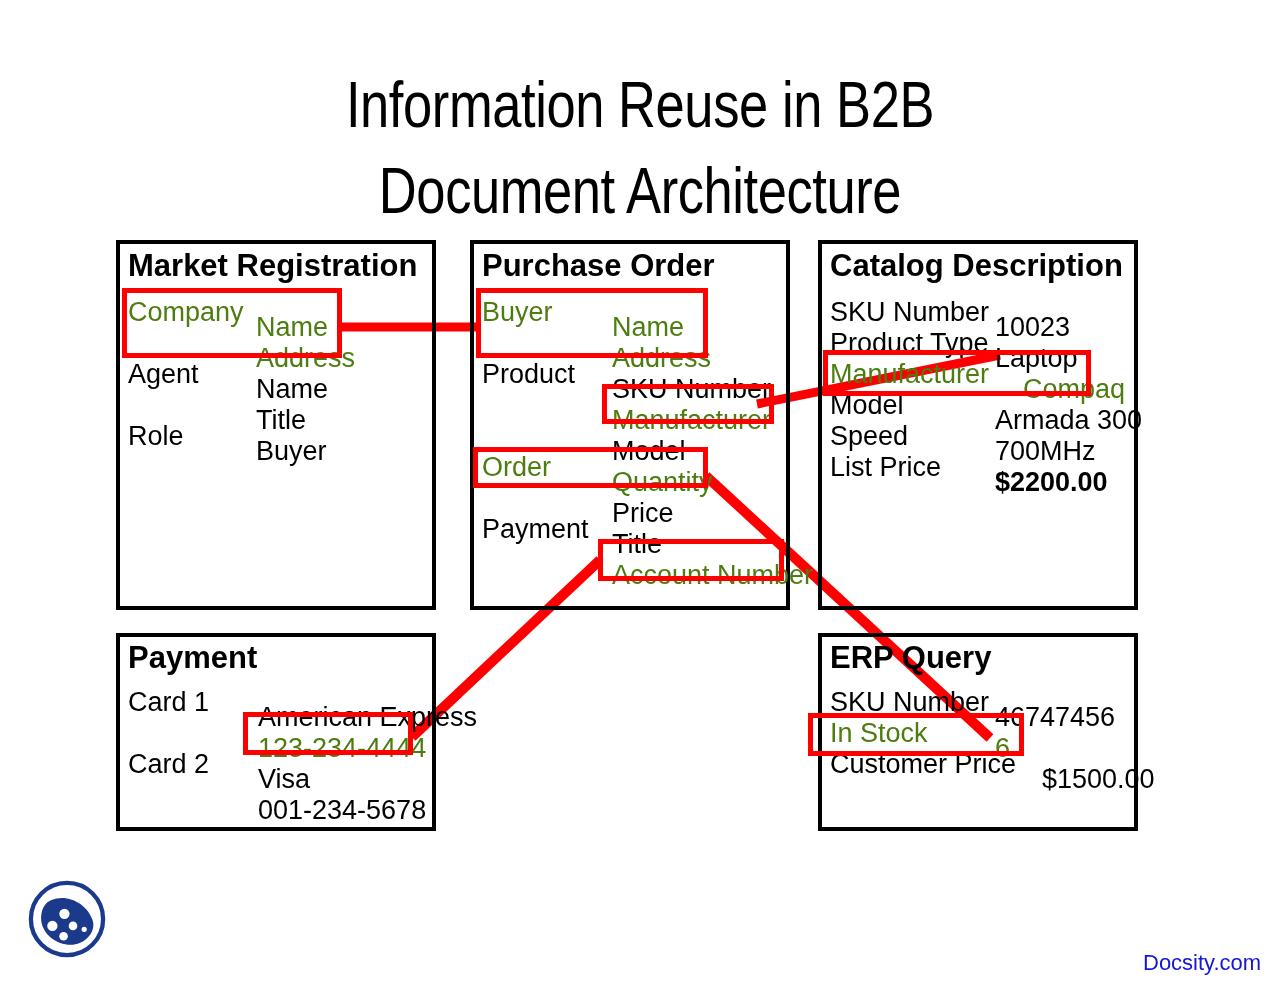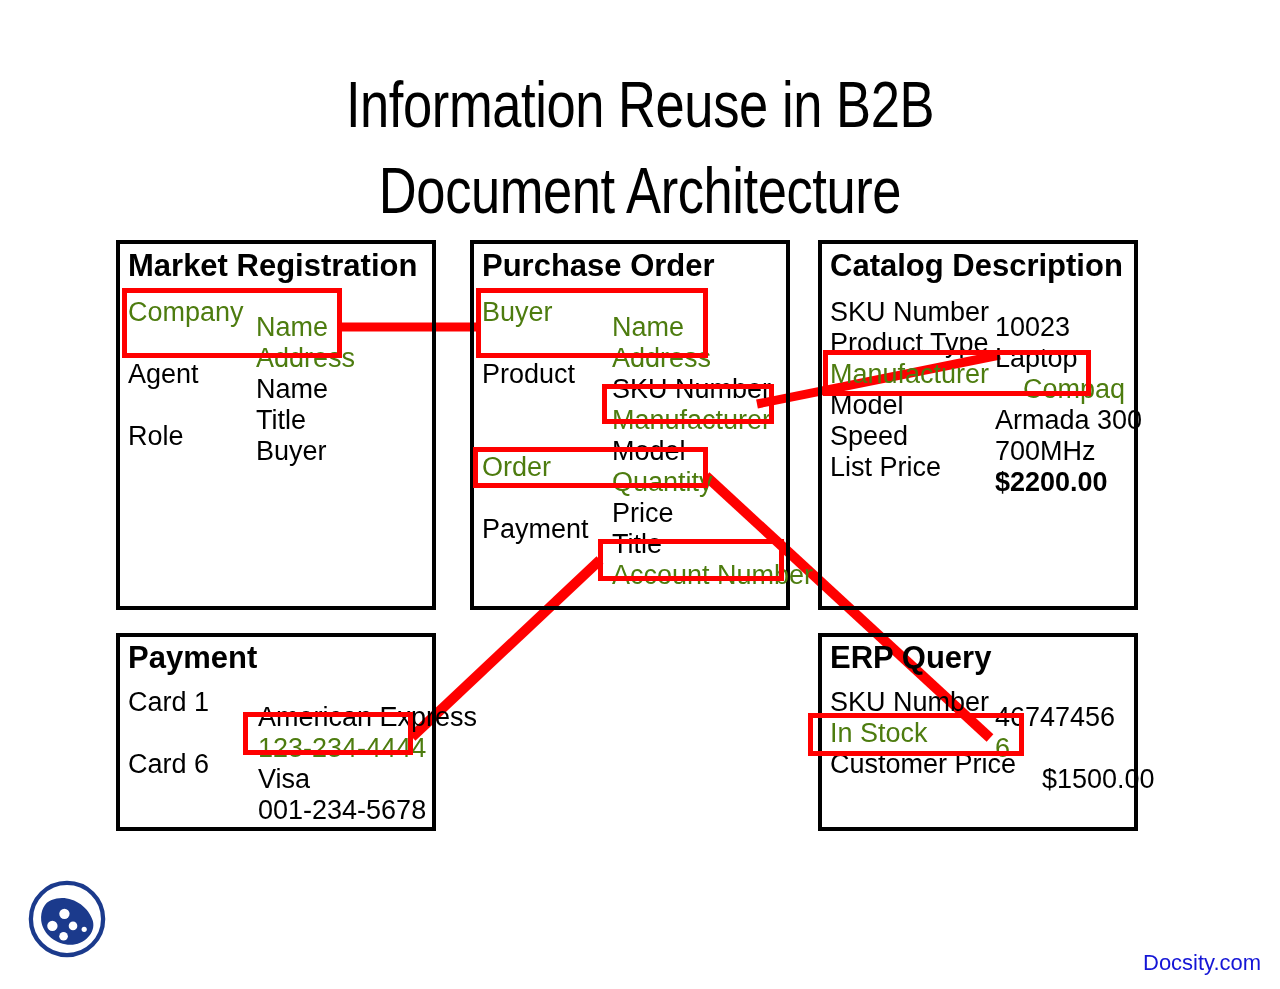--- a/index.html
+++ b/index.html
@@ -227,21 +227,21 @@
 
 <div class="row" style="left:128px; top:687px; width:360px;">
   <span class="lbl">Card 1</span>
   <span class="val" style="left:130px;">American Express</span>
 </div>
 <div class="row" style="left:128px; top:718px; width:360px;">
   <span class="lbl red-text"></span>
   <span class="val red-text" style="left:130px;">123-234-4444</span>
 </div>
 <div class="row" style="left:128px; top:749px; width:360px;">
-  <span class="lbl">Card 6</span>
+  <span class="lbl">Card 2</span>
   <span class="val" style="left:130px;">Visa</span>
 </div>
 <div class="row" style="left:128px; top:780px; width:360px;">
   <span class="lbl"></span>
   <span class="val" style="left:130px;">001-234-5678</span>
 </div>
 
 <div class="hl" style="left:243px; top:712px; width:170px; height:43px;"></div>
 
 <div class="doc-box" style="left:818px; top:633px; width:320px; height:198px;">

